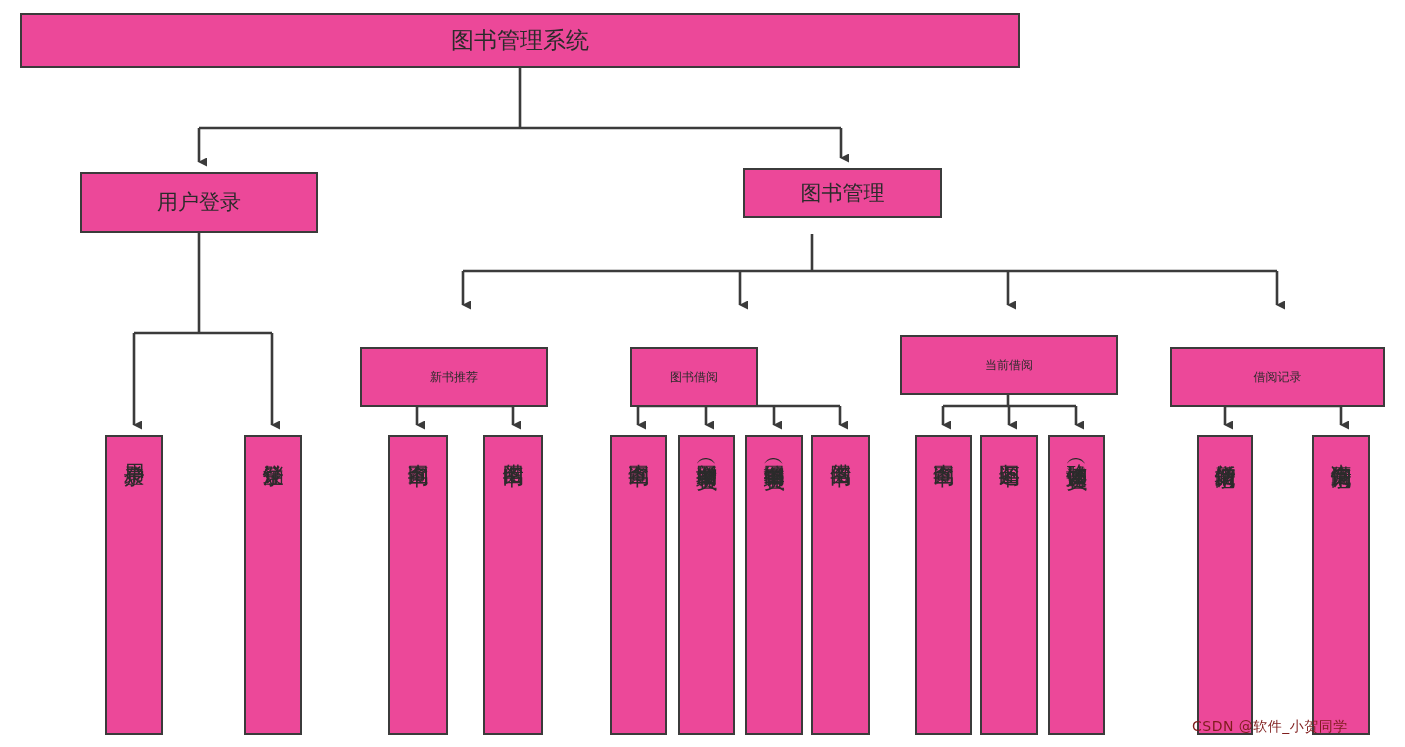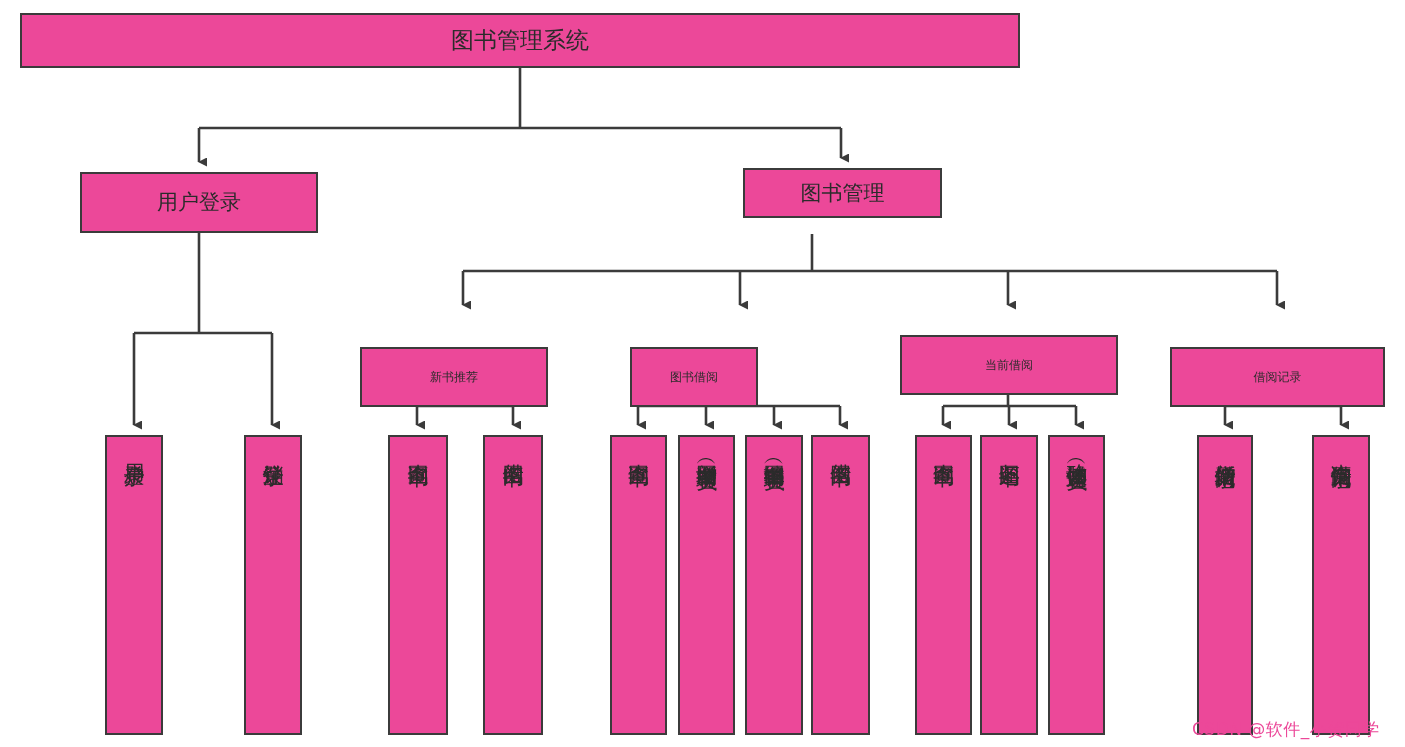--- a/index.html
+++ b/index.html
@@ -59,22 +59,22 @@
   .node.leaf .label {
     writing-mode: vertical-rl;
     text-orientation: upright;
     font-size: 21px;
     line-height: 1.08;
     letter-spacing: 1px;
     white-space: nowrap;
   }
   .watermark {
     position: absolute;
-    font-size: 17px;
-    color: #ec4899;
+    font-size: 14px;
+    color: #7f1d1d;
     white-space: nowrap;
     letter-spacing: 0.5px;
   }
 </style>
 </head>
 <body>
 
 <div id="canvas">
 
   <svg class="wires" viewBox="0 0 1405 747" xmlns="http://www.w3.org/2000/svg">

